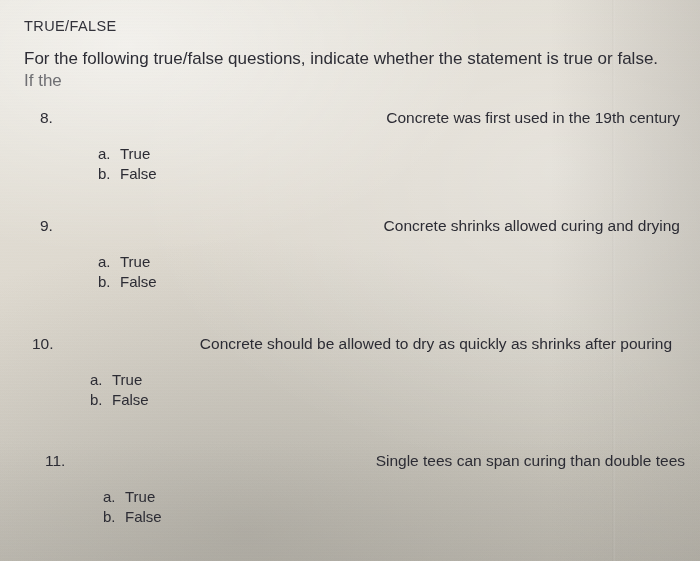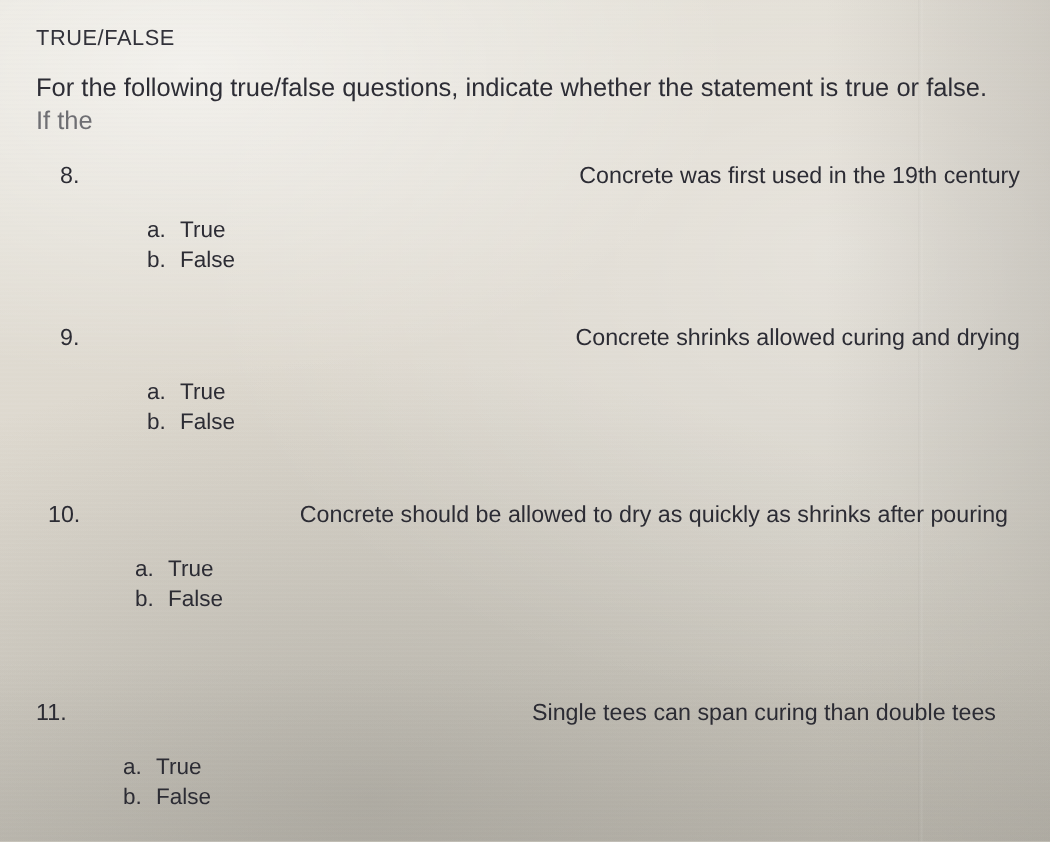--- a/index.html
+++ b/index.html
@@ -197,21 +197,21 @@
         <span class="opt-letter">a.</span>
         <span>True</span>
       </div>
       <div class="opt-line">
         <span class="opt-letter">b.</span>
         <span>False</span>
       </div>
     </div>
   </div>
 
-  <div class="question" style="top:450px; left:24px;margin-top:15px;">
+  <div class="question" style="top:450px; left:45px;">
     <div class="q-line">
       <span class="q-num wide">11.</span>
       <span class="q-text">Single tees can span curing than double tees</span>
     </div>
     <div class="options">
       <div class="opt-line">
         <span class="opt-letter">a.</span>
         <span>True</span>
       </div>
       <div class="opt-line">

